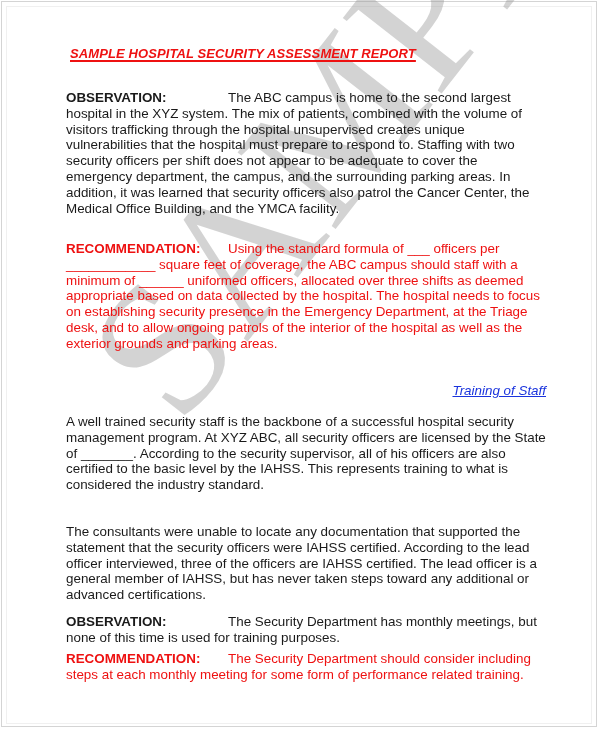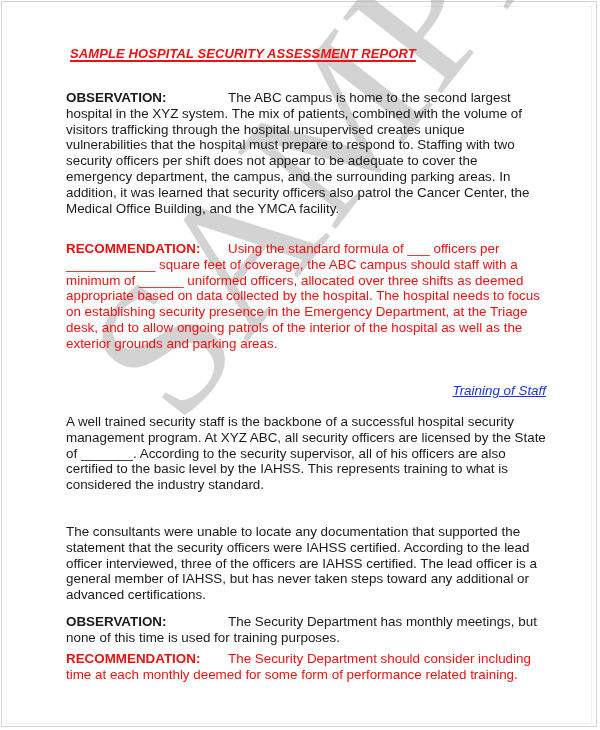--- a/index.html
+++ b/index.html
@@ -113,16 +113,16 @@
 
   <div class="block black" style="top:414px;">A well trained security staff is the backbone of a successful hospital security management program. At XYZ ABC, all security officers are licensed by the State of _______. According to the security supervisor, all of his officers are also certified to the basic level by the IAHSS. This represents training to what is considered the industry standard.</div>
 
   <div class="block black" style="top:524px;">The consultants were unable to locate any documentation that supported the statement that the security officers were IAHSS certified. According to the lead officer interviewed, three of the officers are IAHSS certified.  The lead officer is a general member of IAHSS, but has never taken steps toward any additional or advanced certifications.</div>
 
   <div class="block black" style="top:604px;margin-top:10px;">
     <span class="label obs-label">OBSERVATION:</span><span>The Security Department has monthly meetings, but none of this time is used for training purposes.</span>
   </div>
 
   <div class="block red" style="top:651px;">
-    <span class="label rec-label">RECOMMENDATION:</span><span>The Security Department should consider including time at each monthly deemed for some form of performance related training.</span>
+    <span class="label rec-label">RECOMMENDATION:</span><span>The Security Department should consider including steps at each monthly meeting for some form of performance related training.</span>
   </div>
 
 </div>
 
 </body></html>

